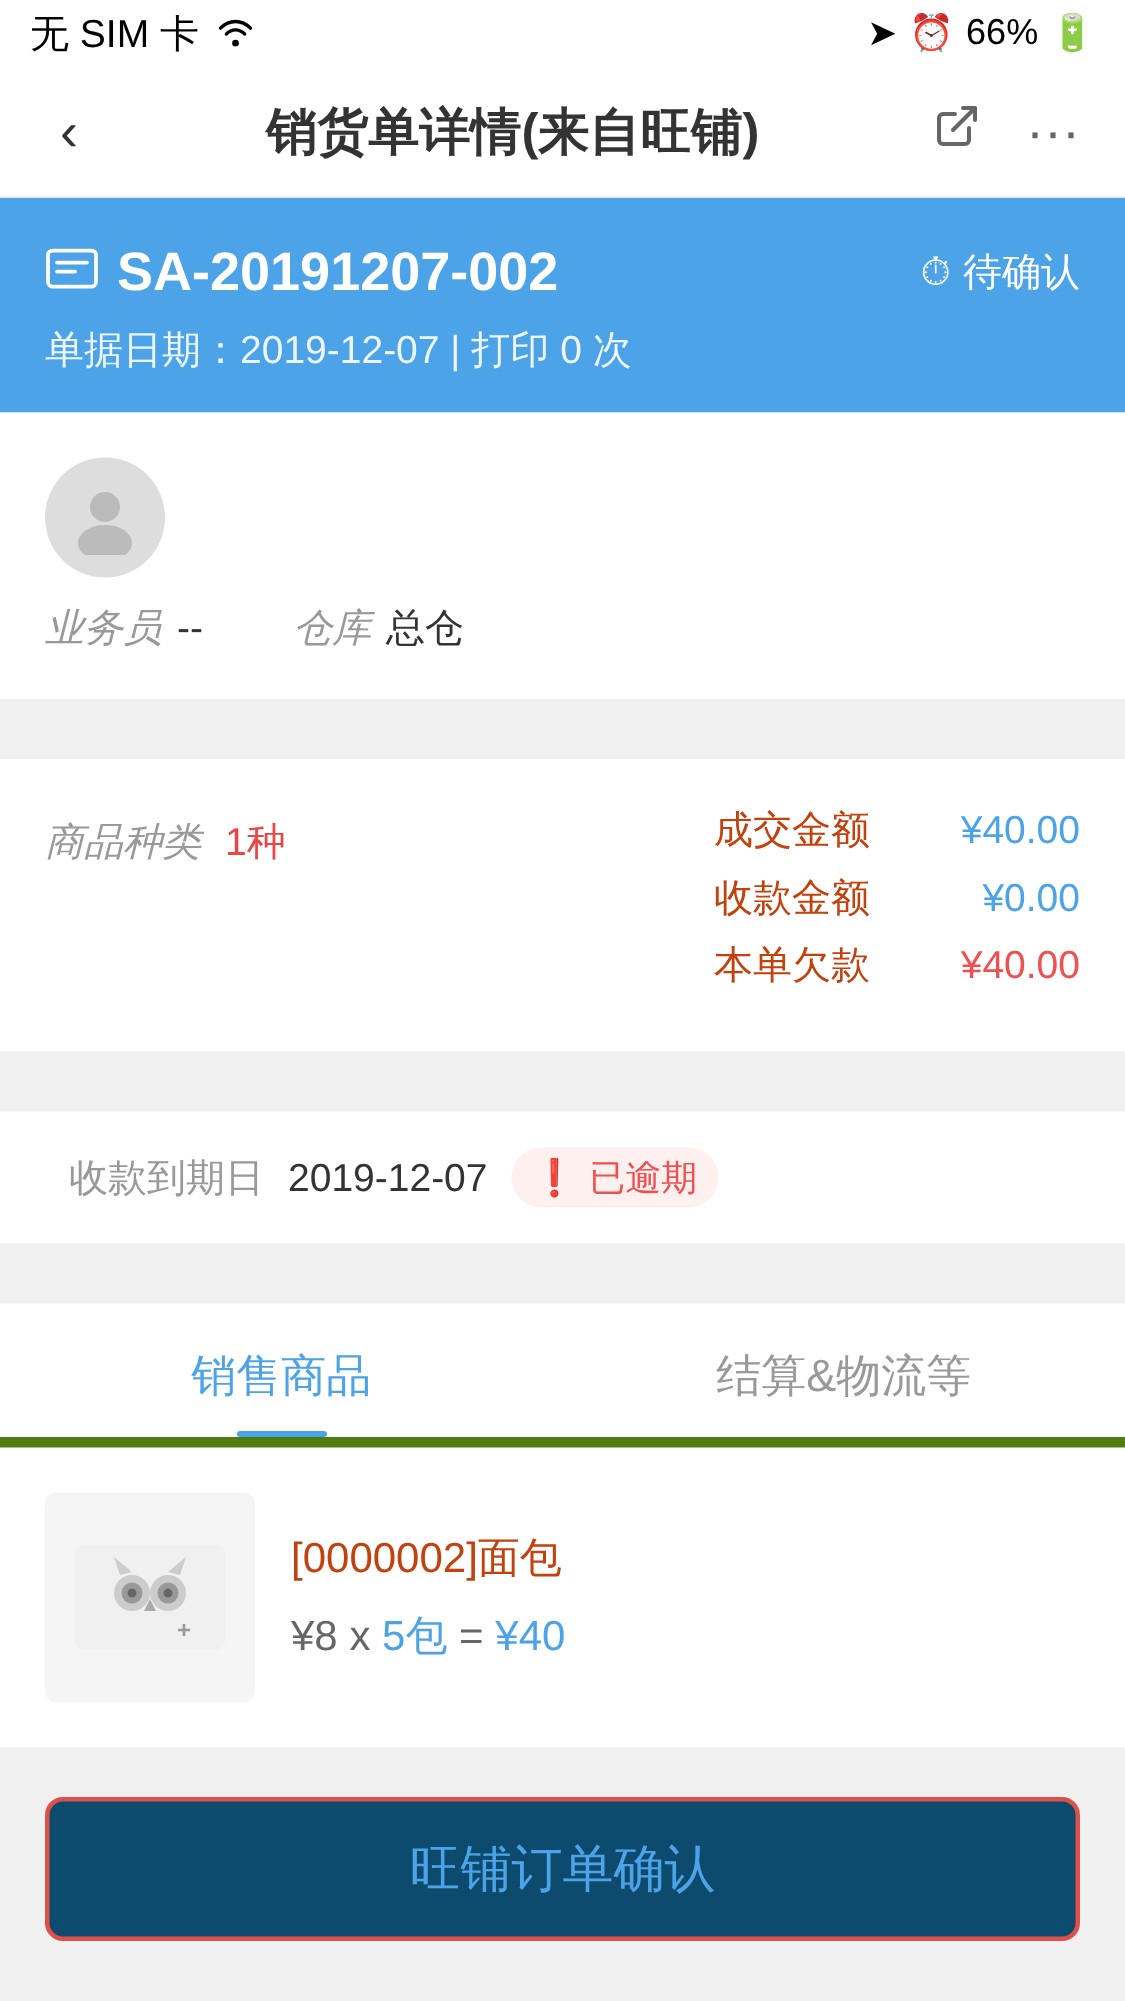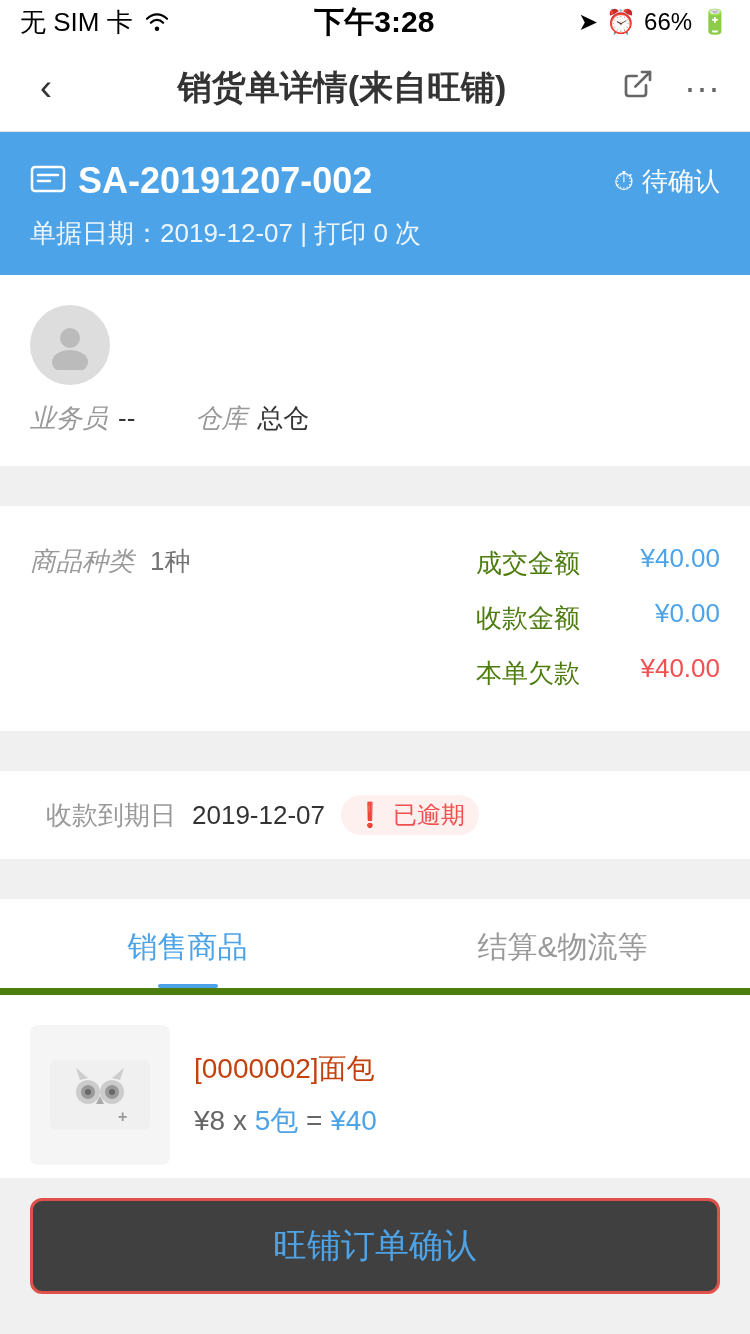--- a/index.html
+++ b/index.html
@@ -168,33 +168,33 @@
       justify-content: space-between;
     }
     .product-types {
       font-size: 26px;
       color: #999;
       display: flex;
       align-items: center;
       gap: 16px;
       padding-top: 8px;
     }
-    .product-types-value { color: #737373; }
+    .product-types-value { color: #ef4444; }
     .amounts-right {
       text-align: right;
     }
     .amount-row {
       display: flex;
       align-items: center;
       justify-content: flex-end;
       gap: 20px;
       margin-bottom: 10px;
       font-size: 26px;
     }
-    .amount-label { color: #4d7c0f; margin-top: 10px; }
+    .amount-label { color: #c2410c; }
     .amount-value { color: #4da3e8; font-weight: 500; min-width: 120px; text-align: right; }
     .amount-value.red { color: #f05050; }
 
     
     .due-section {
       background: #fff;
       padding: 24px 46px;
       margin-top: 20px;
       display: flex;
       align-items: center;
@@ -289,21 +289,21 @@
       bottom: 0;
       left: 0;
       width: 750px;
       padding: 20px 30px 40px;
       background: #f0f0f0;
     }
     .confirm-btn {
       width: 100%;
       height: 96px;
       border: 3px solid #e0504a;
-      background: #404040;
+      background: #0c4a6e;
       border-radius: 12px;
       font-size: 34px;
       color: #4da3e8;
       cursor: pointer;
       display: flex;
       align-items: center;
       justify-content: center;
       font-weight: 500;
     }
 
@@ -319,21 +319,20 @@
   <div class="status-left">
     <span>无 SIM 卡</span>
     <span>
       <svg viewBox="0 0 24 18" fill="none" xmlns="http://www.w3.org/2000/svg" width="28" height="20">
         <path d="M12 14a2 2 0 1 1 0 4 2 2 0 0 1 0-4z" fill="#000"></path>
         <path d="M6.5 10.5C8 9 10 8 12 8s4 1 5.5 2.5" stroke="#000" stroke-width="2" stroke-linecap="round" fill="none"></path>
         <path d="M3 7C5.5 4.5 8.6 3 12 3s6.5 1.5 9 4" stroke="#000" stroke-width="2" stroke-linecap="round" fill="none"></path>
       </svg>
     </span>
   </div>
-  <div class="status-center">下午3:28</div>
   <div class="status-right">
     <span>➤</span>
     <span>⏰</span>
     <span>66%</span>
     <span>🔋</span>
   </div>
 </div>
 
 <div class="nav-bar">
   <span class="nav-back">‹</span>

